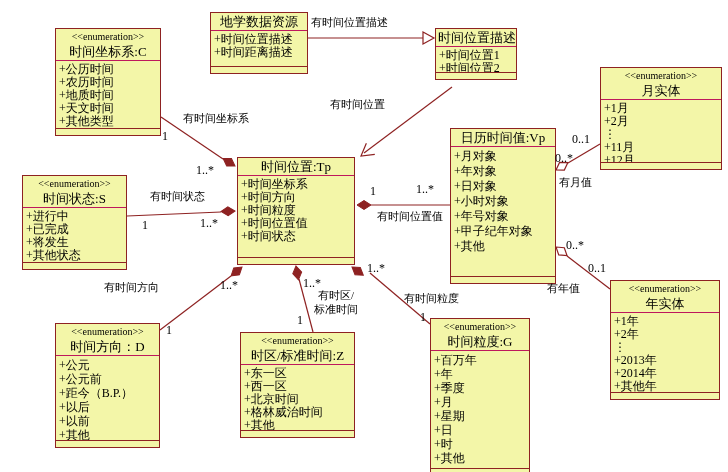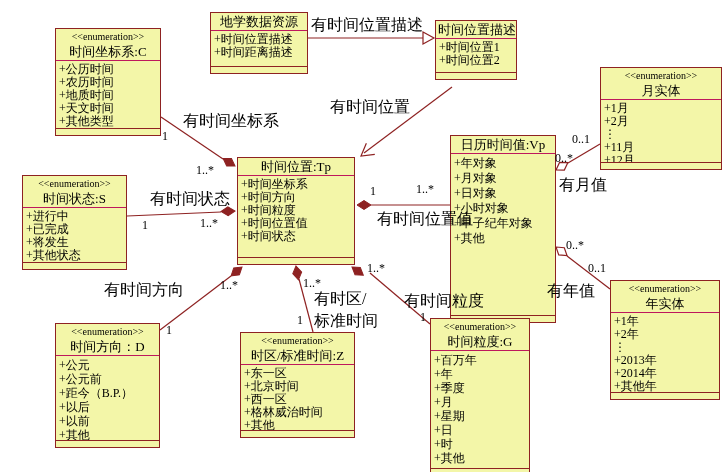--- a/index.html
+++ b/index.html
@@ -15,22 +15,22 @@
              display:flex;flex-direction:column;box-sizing:border-box;}
   .cls-title{border-bottom:1px solid #be185d;text-align:center;padding:1px 2px;}
   .stereotype{font-size:10px;line-height:14px;white-space:nowrap;}
   .cls-name{font-size:13px;line-height:15px;white-space:nowrap;}
   .cls-attrs{flex:1;padding:2px 1px 0 3px;font-size:12px;line-height:13px;
              border-bottom:1px solid #8e2222;overflow:hidden;}
   .lh14 .cls-attrs{line-height:14px;}
   .lh15 .cls-attrs{line-height:15px;}
   .cls-ops{height:6px;}
   .attr{white-space:nowrap;}
-  .edge-label{position:absolute;z-index:3;font-size:16px;white-space:nowrap;}
-  .two-line{white-space:pre-line;line-height:22px;}
+  .edge-label{position:absolute;z-index:3;font-size:11px;white-space:nowrap;}
+  .two-line{white-space:pre-line;line-height:14px;text-align:center;}
   .mult{position:absolute;z-index:3;font-size:12px;white-space:nowrap;}
 </style>
 </head>
 <body>
 
 <div class="canvas">
 
   <svg class="wires" width="728" height="472" viewBox="0 0 728 472">
 
     <line x1="308" y1="38" x2="423" y2="38"></line>
@@ -83,21 +83,21 @@
     <div class="cls-title">
       <div class="cls-name">地学数据资源</div>
     </div>
     <div class="cls-attrs">
         <div class="attr">+时间位置描述</div>
         <div class="attr">+时间距离描述</div>
       </div>
     <div class="cls-ops"></div>
   </div>
 
-  <div class="uml-class" style="left:435px;top:20px;width:82px;height:60px">
+  <div class="uml-class" style="left:435px;top:28px;width:82px;height:52px">
     <div class="cls-title">
       <div class="cls-name">时间位置描述</div>
     </div>
     <div class="cls-attrs">
         <div class="attr">+时间位置1</div>
         <div class="attr">+时间位置2</div>
       </div>
     <div class="cls-ops"></div>
   </div>
 
@@ -123,29 +123,30 @@
     <div class="cls-attrs">
         <div class="attr">+时间坐标系</div>
         <div class="attr">+时间方向</div>
         <div class="attr">+时间粒度</div>
         <div class="attr">+时间位置值</div>
         <div class="attr">+时间状态</div>
       </div>
     <div class="cls-ops"></div>
   </div>
 
-  <div class="uml-class lh15" style="left:450px;top:135px;width:106px;height:188px">
+  <div class="uml-class lh15" style="left:450px;top:128px;width:106px;height:156px">
     <div class="cls-title">
       <div class="cls-name">日历时间值:Vp</div>
     </div>
     <div class="cls-attrs">
+        <div class="attr">+月对象</div>
         <div class="attr">+年对象</div>
-        <div class="attr">+月对象</div>
         <div class="attr">+日对象</div>
         <div class="attr">+小时对象</div>
+        <div class="attr">+年号对象</div>
         <div class="attr">+甲子纪年对象</div>
         <div class="attr">+其他</div>
       </div>
     <div class="cls-ops"></div>
   </div>
 
   <div class="uml-class" style="left:22px;top:175px;width:105px;height:95px">
     <div class="cls-title">
       <div class="stereotype">&lt;&lt;enumeration&gt;&gt;</div>
       <div class="cls-name">时间状态:S</div>
@@ -175,22 +176,22 @@
     <div class="cls-ops"></div>
   </div>
 
   <div class="uml-class" style="left:240px;top:332px;width:115px;height:106px">
     <div class="cls-title">
       <div class="stereotype">&lt;&lt;enumeration&gt;&gt;</div>
       <div class="cls-name">时区/标准时间:Z</div>
     </div>
     <div class="cls-attrs">
         <div class="attr">+东一区</div>
+        <div class="attr">+西一区</div>
         <div class="attr">+北京时间</div>
-        <div class="attr">+西一区</div>
         <div class="attr">+格林威治时间</div>
         <div class="attr">+其他</div>
       </div>
     <div class="cls-ops"></div>
   </div>
 
   <div class="uml-class lh14" style="left:430px;top:318px;width:100px;height:158px">
     <div class="cls-title">
       <div class="stereotype">&lt;&lt;enumeration&gt;&gt;</div>
       <div class="cls-name">时间粒度:G</div>

